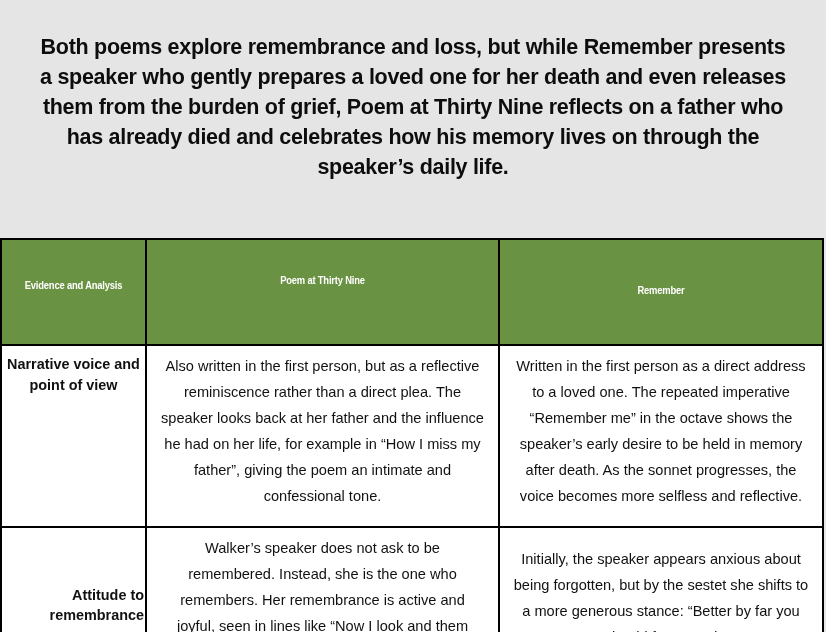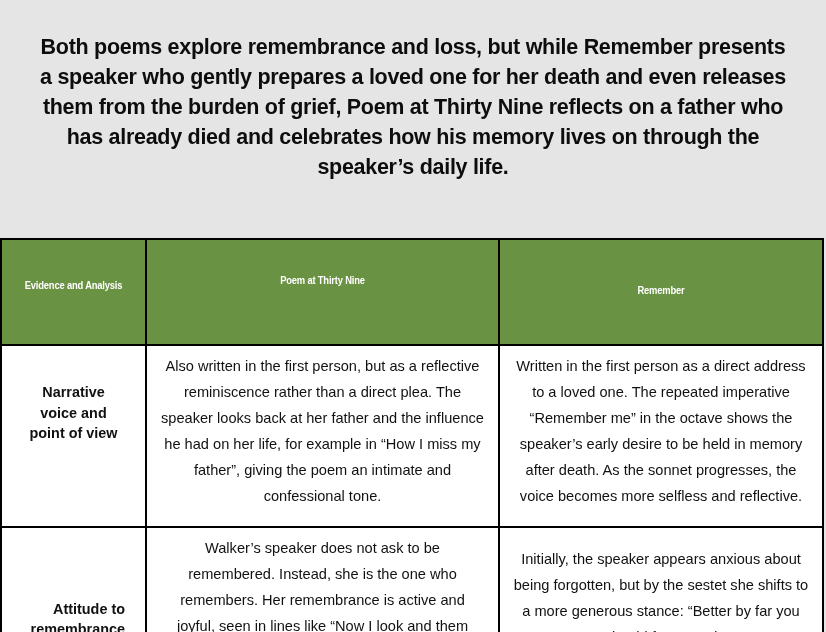--- a/index.html
+++ b/index.html
@@ -97,22 +97,21 @@
   }
   tbody td .cellpad {
     padding: 7px 13px 7px 13px;
   }
   tbody td.label {
     font-weight: bold;
     font-size: 14.4px;
     line-height: 20.5px;
   }
   tbody td.label .cellpad {
-    padding: 6px 20px;
-    margin-top: 28px;
+    padding: 6px 1px;
   }
 
   tr.row-1 td { height: 180px; vertical-align: top; }
   tr.row-1 td.label { vertical-align: top; }
   tr.row-1 td.label .cellpad { padding-top: 8px; }
   tr.row-1 td.body .cellpad { padding-top: 7px; }
 
   tr.row-2 td { height: 160px; vertical-align: top; }
   tr.row-2 td.label { vertical-align: middle; }
   tr.row-2 td.label .cellpad { padding-top: 0; text-align: right; }

